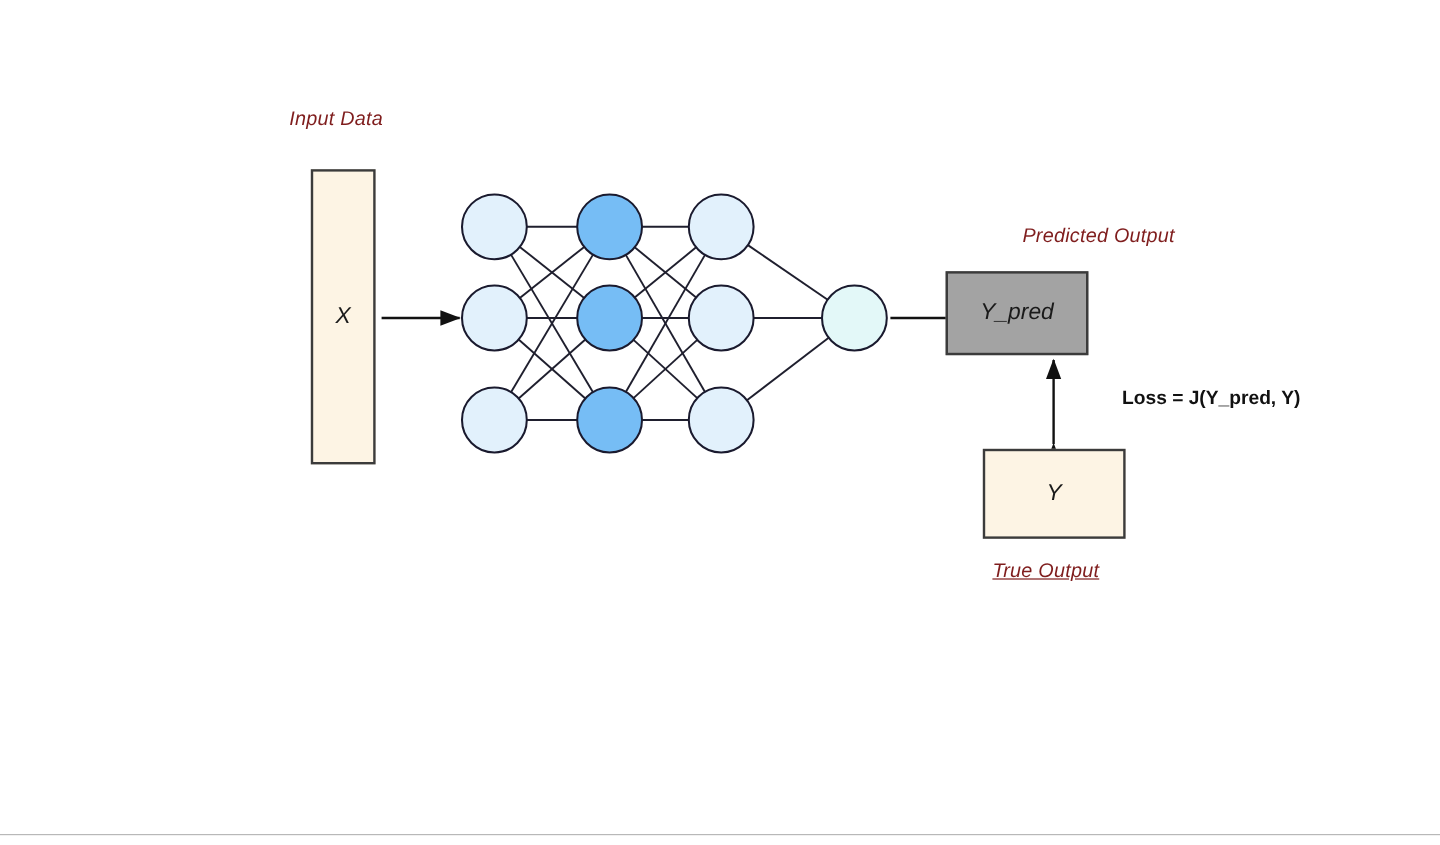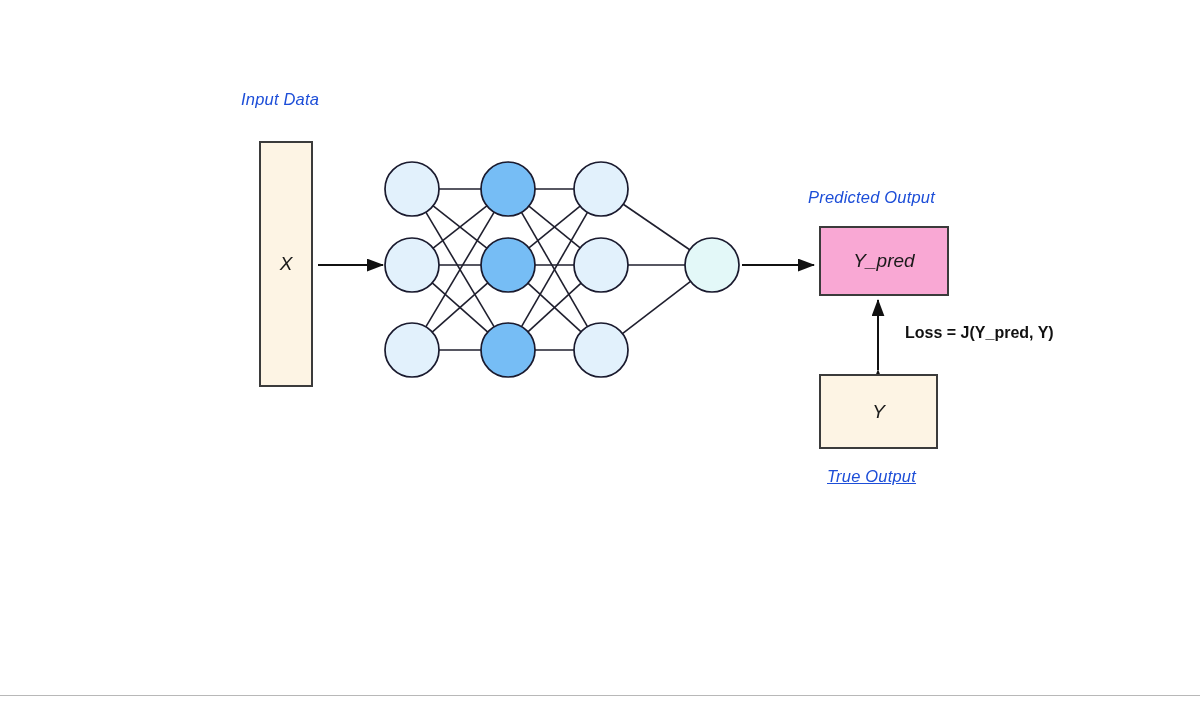--- a/index.html
+++ b/index.html
@@ -19,32 +19,33 @@
     left: 0;
     top: 0;
     width: 1200px;
     height: 704px;
   }
   .lbl {
     position: absolute;
     font-family: "Liberation Sans", sans-serif;
     font-style: italic;
     font-size: 16.5px;
-    color: #1d4ed8;
+    color: #7f1d1d;
     white-space: nowrap;
     letter-spacing: 0.2px;
   }
   .losslbl {
     position: absolute;
     font-family: "Liberation Sans", sans-serif;
     font-weight: bold;
     font-style: normal;
     font-size: 16px;
     color: #111111;
     white-space: nowrap;
+    margin-left: 30px;
   }
   .boxrect {
     position: absolute;
     box-sizing: border-box;
     background: #fdf4e4;
     border: 2px solid #3b3b3b;
     display: flex;
     align-items: center;
     justify-content: center;
   }
@@ -125,23 +126,23 @@
       <line x1="878" y1="370" x2="878" y2="300" stroke="#111111" stroke-width="2" marker-end="url(#arrowhead)" marker-start="url(#arrowhead-up)"></line>
     </g>
 </svg>
 
 <div class="lbl" style="left:241px; top:90px;">Input Data</div>
 
 <div class="boxrect" id="box-input" style="left: 259px; top: 141px; width: 54px; height: 246px; background: rgb(253, 244, 228); border-color: rgb(59, 59, 59);">
   <span class="inner-label">X</span>
 </div>
 
-<div class="lbl" style="left:808px; top:188px;">Predicted Output</div>
+<div class="lbl" style="left:852px; top:188px;">Predicted Output</div>
 
-<div class="boxrect" id="box-ypred" style="left: 819px; top: 226px; width: 130px; height: 70px; background: #f9a8d4; border-color: rgb(59, 59, 59);">
+<div class="boxrect" id="box-ypred" style="left: 788px; top: 226px; width: 119px; height: 70px; background: #a3a3a3; border-color: rgb(59, 59, 59);">
   <span class="inner-label">Y_pred</span>
 </div>
 
 <div class="losslbl" style="left:905px; top:324px;">Loss = J(Y_pred, Y)</div>
 
 <div class="boxrect" id="box-ytrue" style="left: 819px; top: 374px; width: 119px; height: 75px; background: rgb(253, 244, 228); border-color: rgb(59, 59, 59);">
   <span class="inner-label">Y</span>
 </div>
 
 <div class="lbl" style="left:827px; top:467px;text-decoration:underline;">True Output</div>

